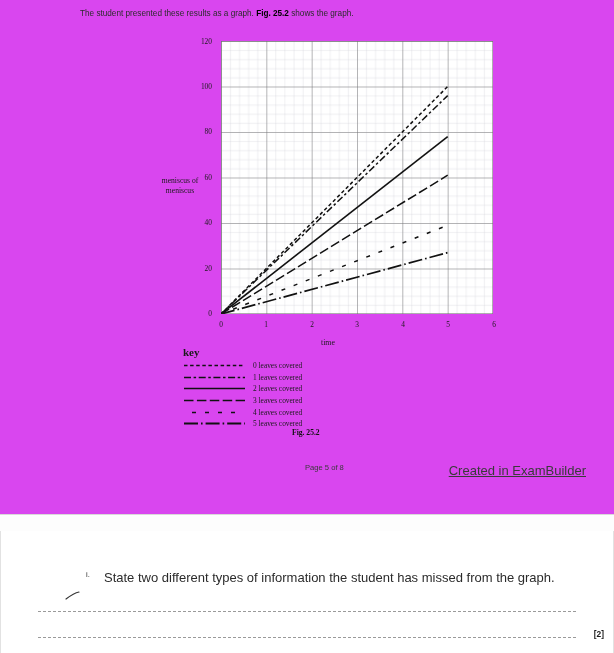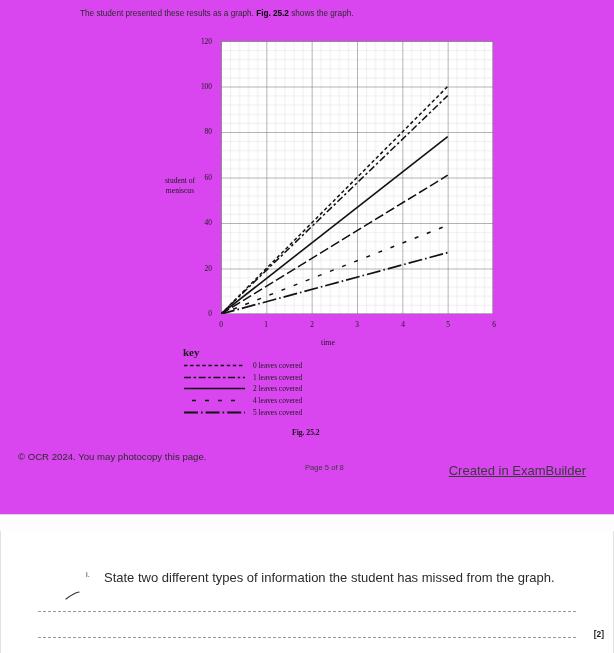--- a/index.html
+++ b/index.html
@@ -90,21 +90,21 @@
 
 <div class="page-top">
 
   <div class="intro">
     <span>The student presented these results as a graph. </span><b>Fig. 25.2</b><span> shows the graph.</span>
   </div>
 
   <div class="figure">
 
     <div class="axis-label-y">
-      <span>student of</span><br>
+      <span>meniscus of</span><br>
       <span>meniscus</span>
     </div>
 
     <div class="ytick" style="left:186px;top:7px;">120</div>
     <div class="ytick" style="left:186px;top:52px;">100</div>
     <div class="ytick" style="left:186px;top:97px;">80</div>
     <div class="ytick" style="left:186px;top:143px;">60</div>
     <div class="ytick" style="left:186px;top:188px;">40</div>
     <div class="ytick" style="left:186px;top:234px;">20</div>
     <div class="ytick" style="left:186px;top:279px;">0</div>
@@ -163,41 +163,46 @@
         <span class="key-label">1 leaves covered</span>
       </div>
 
       <div class="key-row">
         <svg class="key-swatch" viewBox="0 0 63 11">
           <line x1="1" y1="5.5" x2="62" y2="5.5" stroke="#111" stroke-width="1.6"></line>
         </svg>
         <span class="key-label">2 leaves covered</span>
       </div>
 
+      <div class="key-row">
+        <svg class="key-swatch" viewBox="0 0 63 11">
+          <line x1="1" y1="5.5" x2="62" y2="5.5" stroke="#111" stroke-width="1.5" stroke-dasharray="9.5 3.4"></line>
+        </svg>
+        <span class="key-label">3 leaves covered</span>
+      </div>
 
       <div class="key-row">
         <svg class="key-swatch" viewBox="0 0 63 11">
           <line x1="9" y1="5.5" x2="54" y2="5.5" stroke="#111" stroke-width="1.5" stroke-dasharray="4 9"></line>
         </svg>
         <span class="key-label">4 leaves covered</span>
       </div>
 
       <div class="key-row">
         <svg class="key-swatch" viewBox="0 0 63 11">
           <line x1="1" y1="5.5" x2="62" y2="5.5" stroke="#111" stroke-width="1.8" stroke-dasharray="14 3 1.6 3"></line>
         </svg>
         <span class="key-label">5 leaves covered</span>
       </div>
     </div>
 
     <div class="fig-caption">Fig. 25.2</div>
   </div>
 
   <div class="footer">
-    <div class="f-left">© OCR 2024. You may photocopy this page.</div>
     <div class="f-mid">Page 5 of 8</div>
     <div class="f-right">Created in ExamBuilder</div>
   </div>
 </div>
 
 <div class="band"></div>
 
 <div class="page-bottom">
   <div class="q-roman">i.</div>
   <div class="q-text">State two different types of information the student has missed from the graph.</div>

